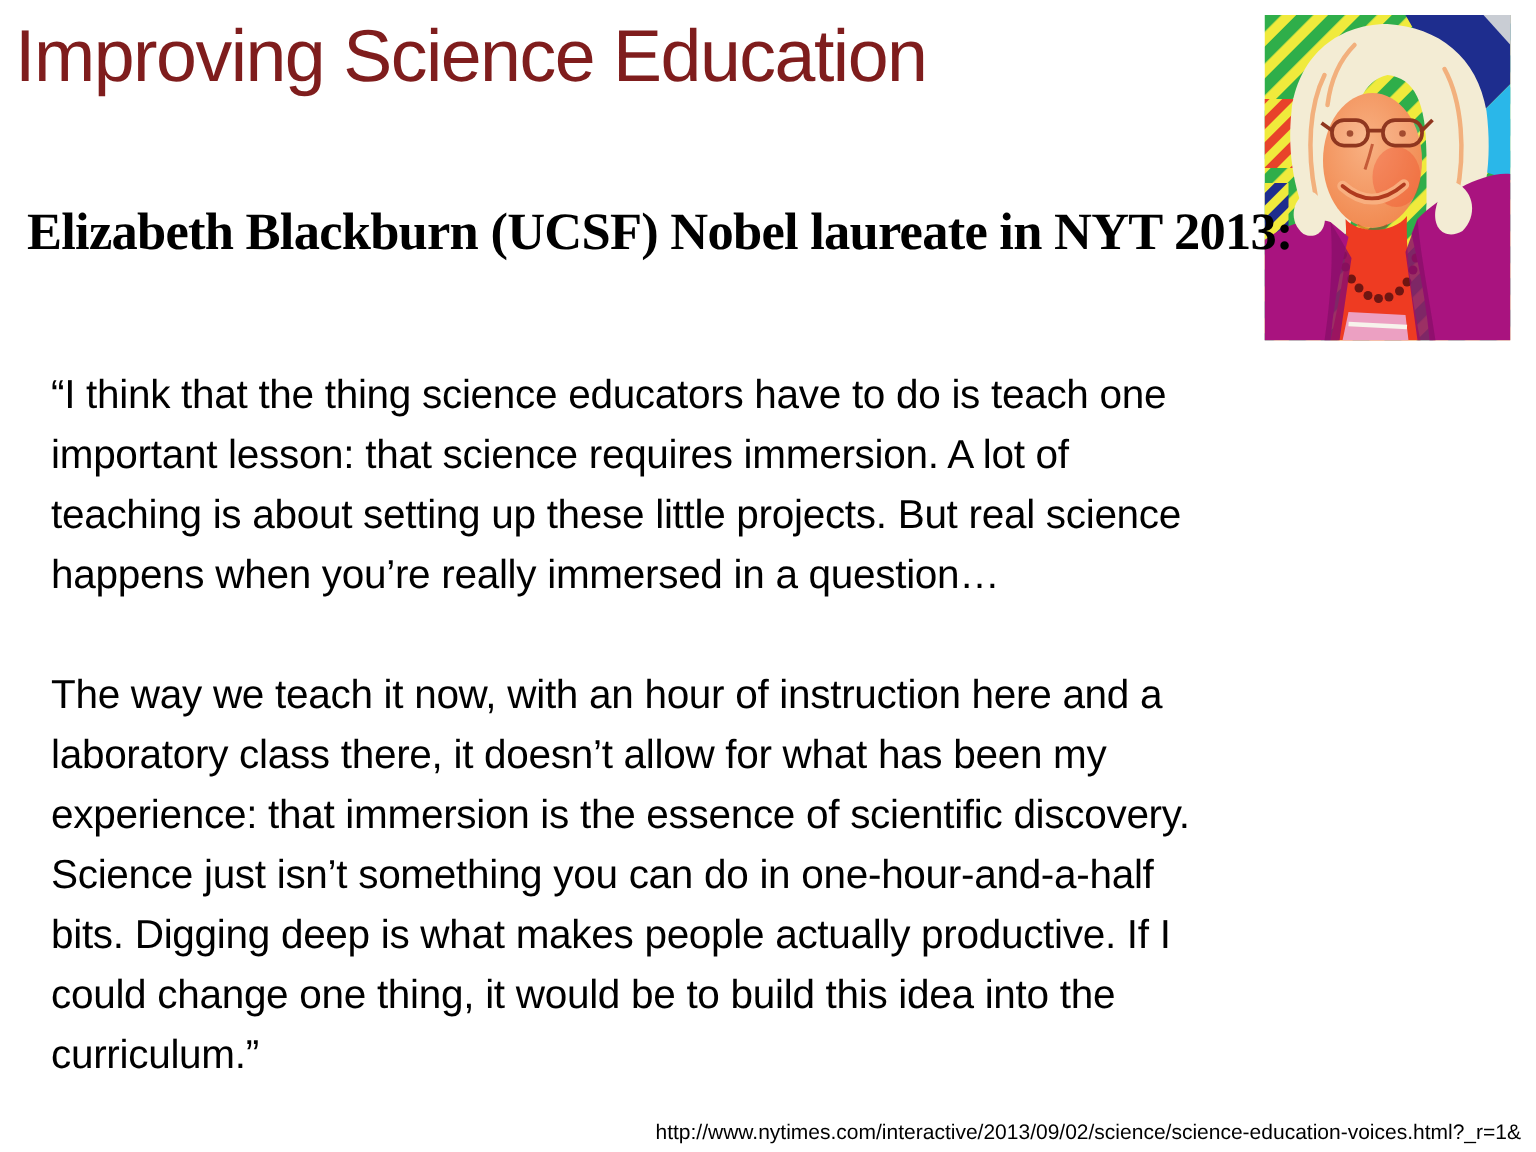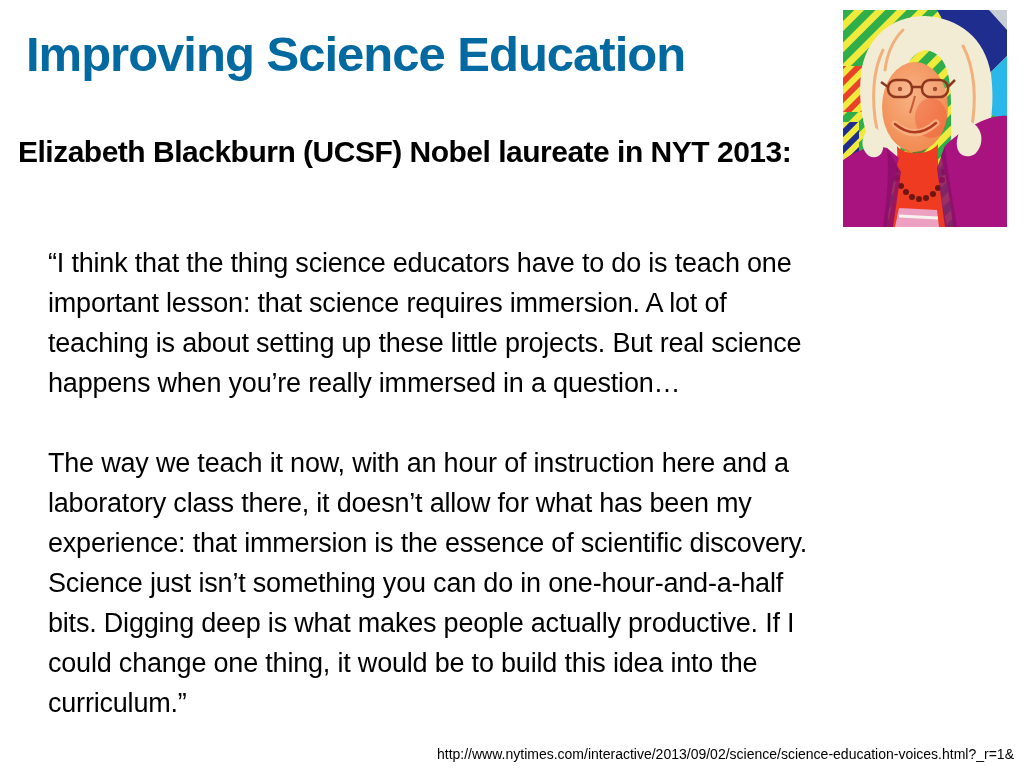--- a/index.html
+++ b/index.html
@@ -2,33 +2,33 @@
 <html><head>
 <meta charset="utf-8">
 <style>
   html,body{margin:0;padding:0;}
   body{
     width:1024px;height:768px;background:#ffffff;overflow:hidden;position:relative;
     font-family:"Liberation Sans", sans-serif;
   }
   .slide{position:absolute;inset:0;}
   .slide-title{
-    position:absolute;left:10px;top:8px;margin:16px;
-    font-size:49px;font-weight:bold;color:#0369a1;letter-spacing:-1px;line-height:1.25;
+    position:absolute;left:10px;top:8px;margin:0;
+    font-size:49px;font-weight:normal;color:#7f1d1d;letter-spacing:-1px;line-height:1.25;
   }
   .slide-subtitle{
     position:absolute;left:18px;top:134px;margin:0;
-    font-size:30px;font-weight:bold;color:#000000;letter-spacing:-0.5px;line-height:1.2;
+    font-size:35px;font-weight:bold;color:#000000;letter-spacing:-0.5px;line-height:1.2;font-family:Liberation Serif, serif;
   }
   .portrait{
     position:absolute;left:843px;top:10px;width:164px;height:217px;
   }
   .portrait svg{display:block;width:100%;height:100%;}
   .quote-block{
-    position:absolute;left:48px;top:243px;width:935px;
+    position:absolute;left:34px;top:243px;width:935px;
     font-size:27px;line-height:40px;color:#000000;letter-spacing:-0.2px;
   }
   .quote-block p{margin:0 0 40px 0;white-space:pre-line;}
   .source-url{
     position:absolute;right:10px;bottom:6px;
     font-size:14px;color:#000000;letter-spacing:0;
   }
 </style>
 </head>
 <body>

